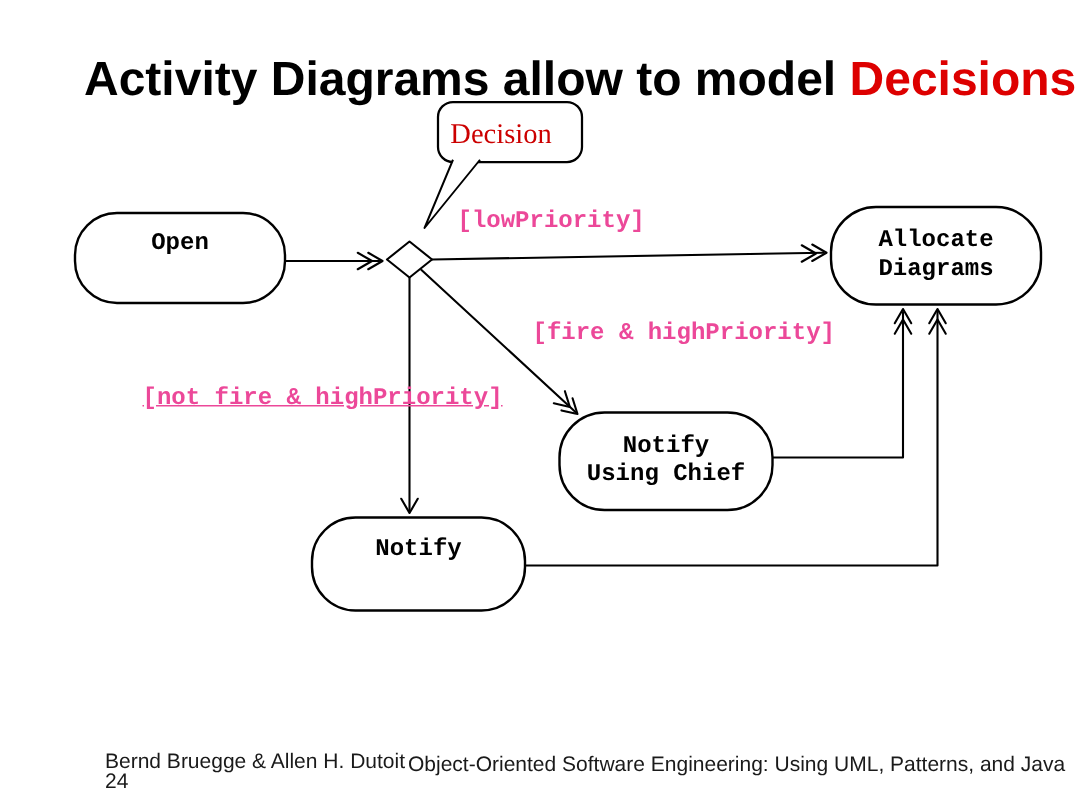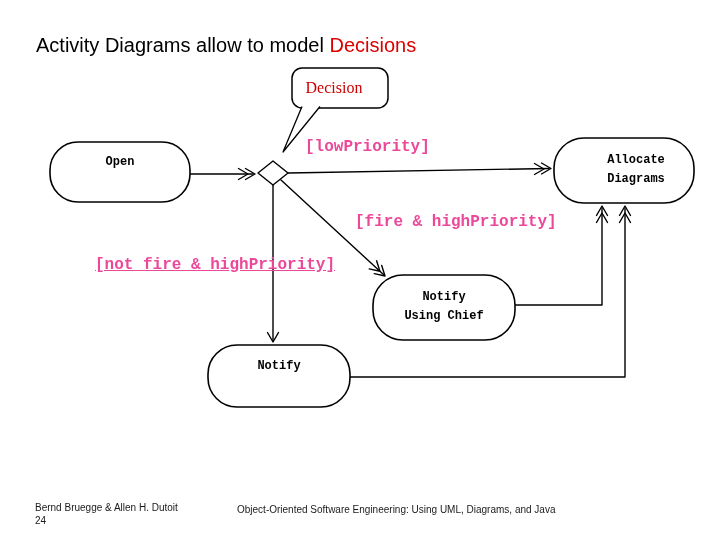--- a/index.html
+++ b/index.html
@@ -3,45 +3,45 @@
 <meta charset="utf-8">
 <style>
   html,body{margin:0;padding:0;}
   body{
     width:720px;height:540px;position:relative;background:#ffffff;
     font-family:"Liberation Sans",sans-serif;overflow:hidden;
   }
   .abs{position:absolute;}
   
   #title{
-    left:36px;top:34px;width:660px;
-    font-size:20px;font-weight:normal;color:#000;
+    left:56px;top:34px;width:660px;
+    font-size:32px;font-weight:bold;color:#000;
     letter-spacing:0px;white-space:nowrap;
   }
   #title .hl{color:#dd0000;}
   
   .node-label{
     text-align:center;
     font-family:"Liberation Mono","DejaVu Sans Mono",monospace;
-    font-weight:bold;font-size:12px;line-height:19px;color:#000;
+    font-weight:bold;font-size:16px;line-height:19px;color:#000;
   }
   
   .guard-label{
     font-family:"Liberation Mono","DejaVu Sans Mono",monospace;
     font-weight:bold;font-size:16px;color:#ec4899;white-space:nowrap;
   }
   
   #callout-label{
     left:292px;top:79px;width:84px;text-align:center;
     font-family:"Liberation Serif","DejaVu Serif",serif;
-    font-size:16px;color:#cc0000;
+    font-size:19px;color:#cc0000;
   }
   
   .footer-text{
-    font-size:10px;line-height:13px;color:#1a1a1a;white-space:nowrap;
+    font-size:14px;line-height:13px;color:#1a1a1a;white-space:nowrap;margin-left:35px;
   }
   #footer-left{left:35px;top:501px;}
   #footer-center{left:237px;top:503px;}
   svg{position:absolute;left:0;top:0;}
   svg *{vector-effect:non-scaling-stroke;}
 </style>
 </head>
 <body>
 
 <div class="abs" id="title">
@@ -89,33 +89,33 @@
     <rect x="292" y="68" width="96" height="40" rx="10" fill="#ffffff" stroke="#000" stroke-width="1.5"></rect>
     <path d="M302,106.5 L283,152 L320,106.5" fill="#ffffff" stroke="#000" stroke-width="1.3" stroke-linejoin="round"></path>
   </g>
 </svg>
 
 <div class="abs" id="callout-label">Decision</div>
 
 <div class="abs node-label" style="left:50px;top:153px;width:140px;">
   <div>Open</div>
 </div>
-<div class="abs node-label" style="left:554px;top:151px;width:140px;padding-left:12px;">
+<div class="abs node-label" style="left:554px;top:151px;width:140px;">
   <div>Allocate</div>
   <div>Diagrams</div>
 </div>
 <div class="abs node-label" style="left:373px;top:288px;width:142px;">
   <div>Notify</div>
   <div>Using Chief</div>
 </div>
 <div class="abs node-label" style="left:208px;top:357px;width:142px;">
   <div>Notify</div>
 </div>
 
 <div class="abs guard-label" style="left:305px;top:138px;">[lowPriority]</div>
 <div class="abs guard-label" style="left:355px;top:213px;">[fire &amp; highPriority]</div>
 <div class="abs guard-label" style="left:95px;top:256px;text-decoration:underline;">[not fire &amp; highPriority]</div>
 
 <div class="abs footer-text" id="footer-left">
   <div>Bernd Bruegge &amp; Allen H. Dutoit</div>
   <div>24</div>
 </div>
-<div class="abs footer-text" id="footer-center">Object-Oriented Software Engineering: Using UML, Diagrams, and Java</div>
+<div class="abs footer-text" id="footer-center">Object-Oriented Software Engineering: Using UML, Patterns, and Java</div>
 
 </body></html>

